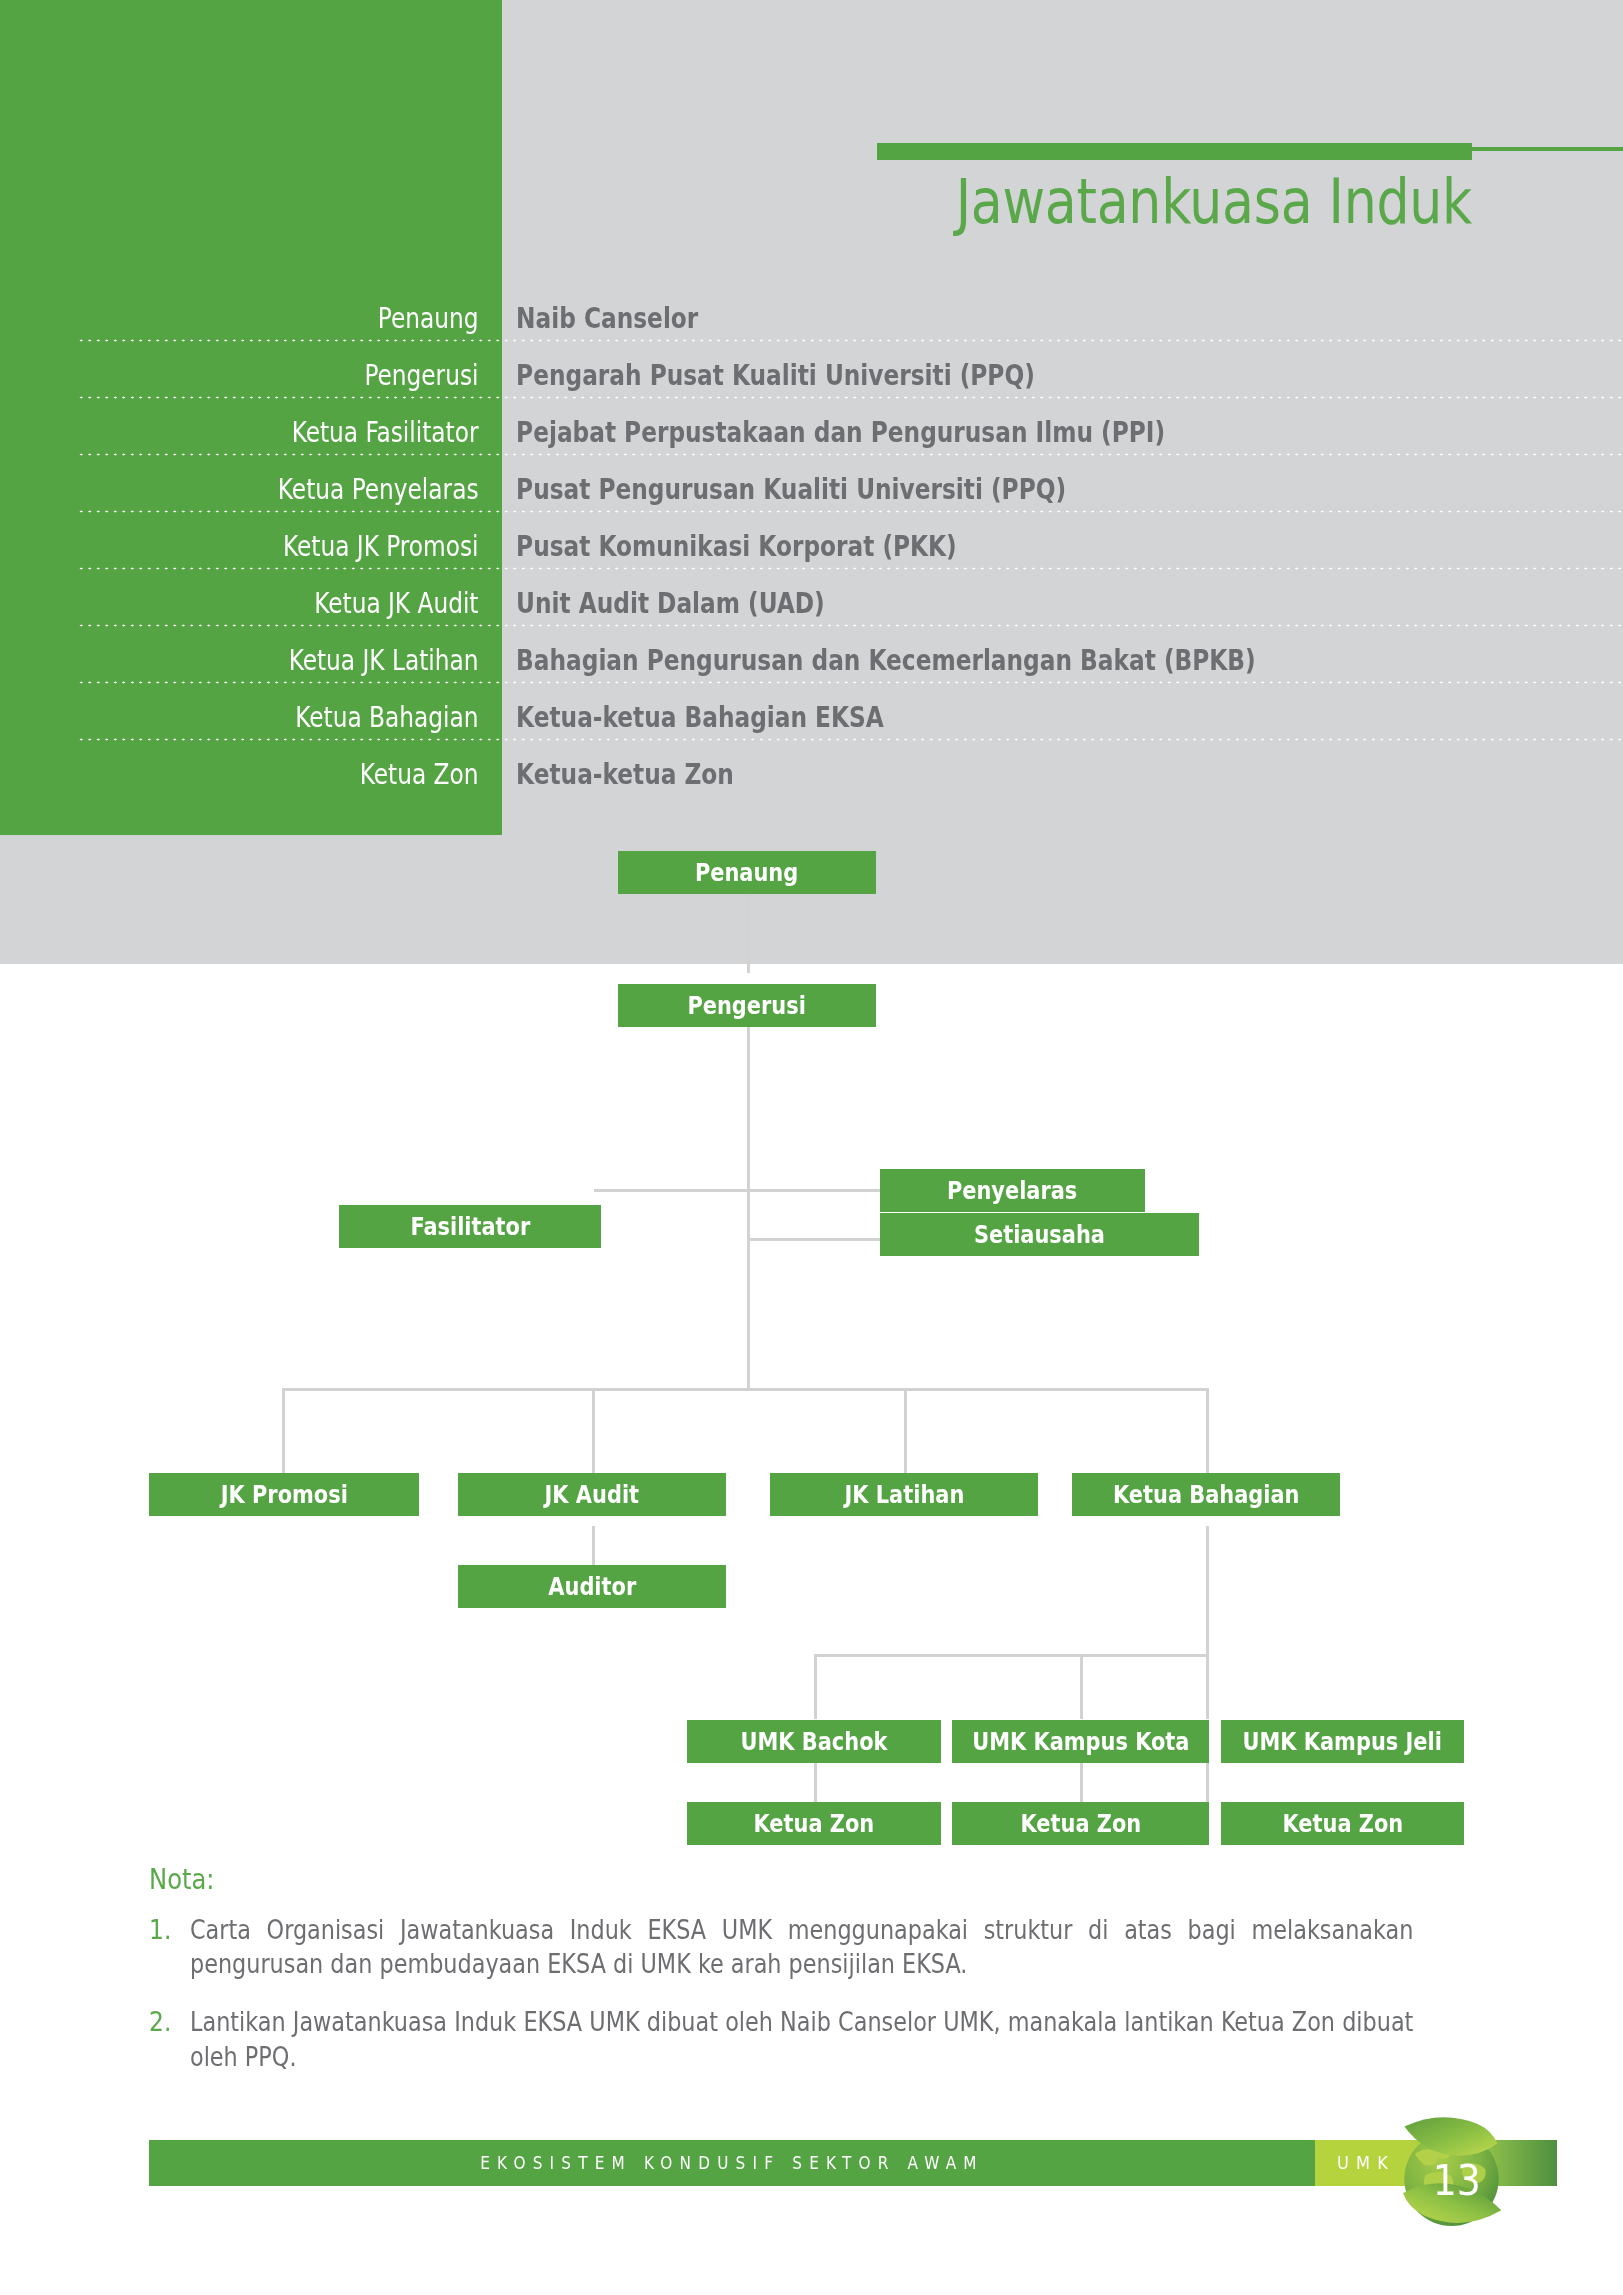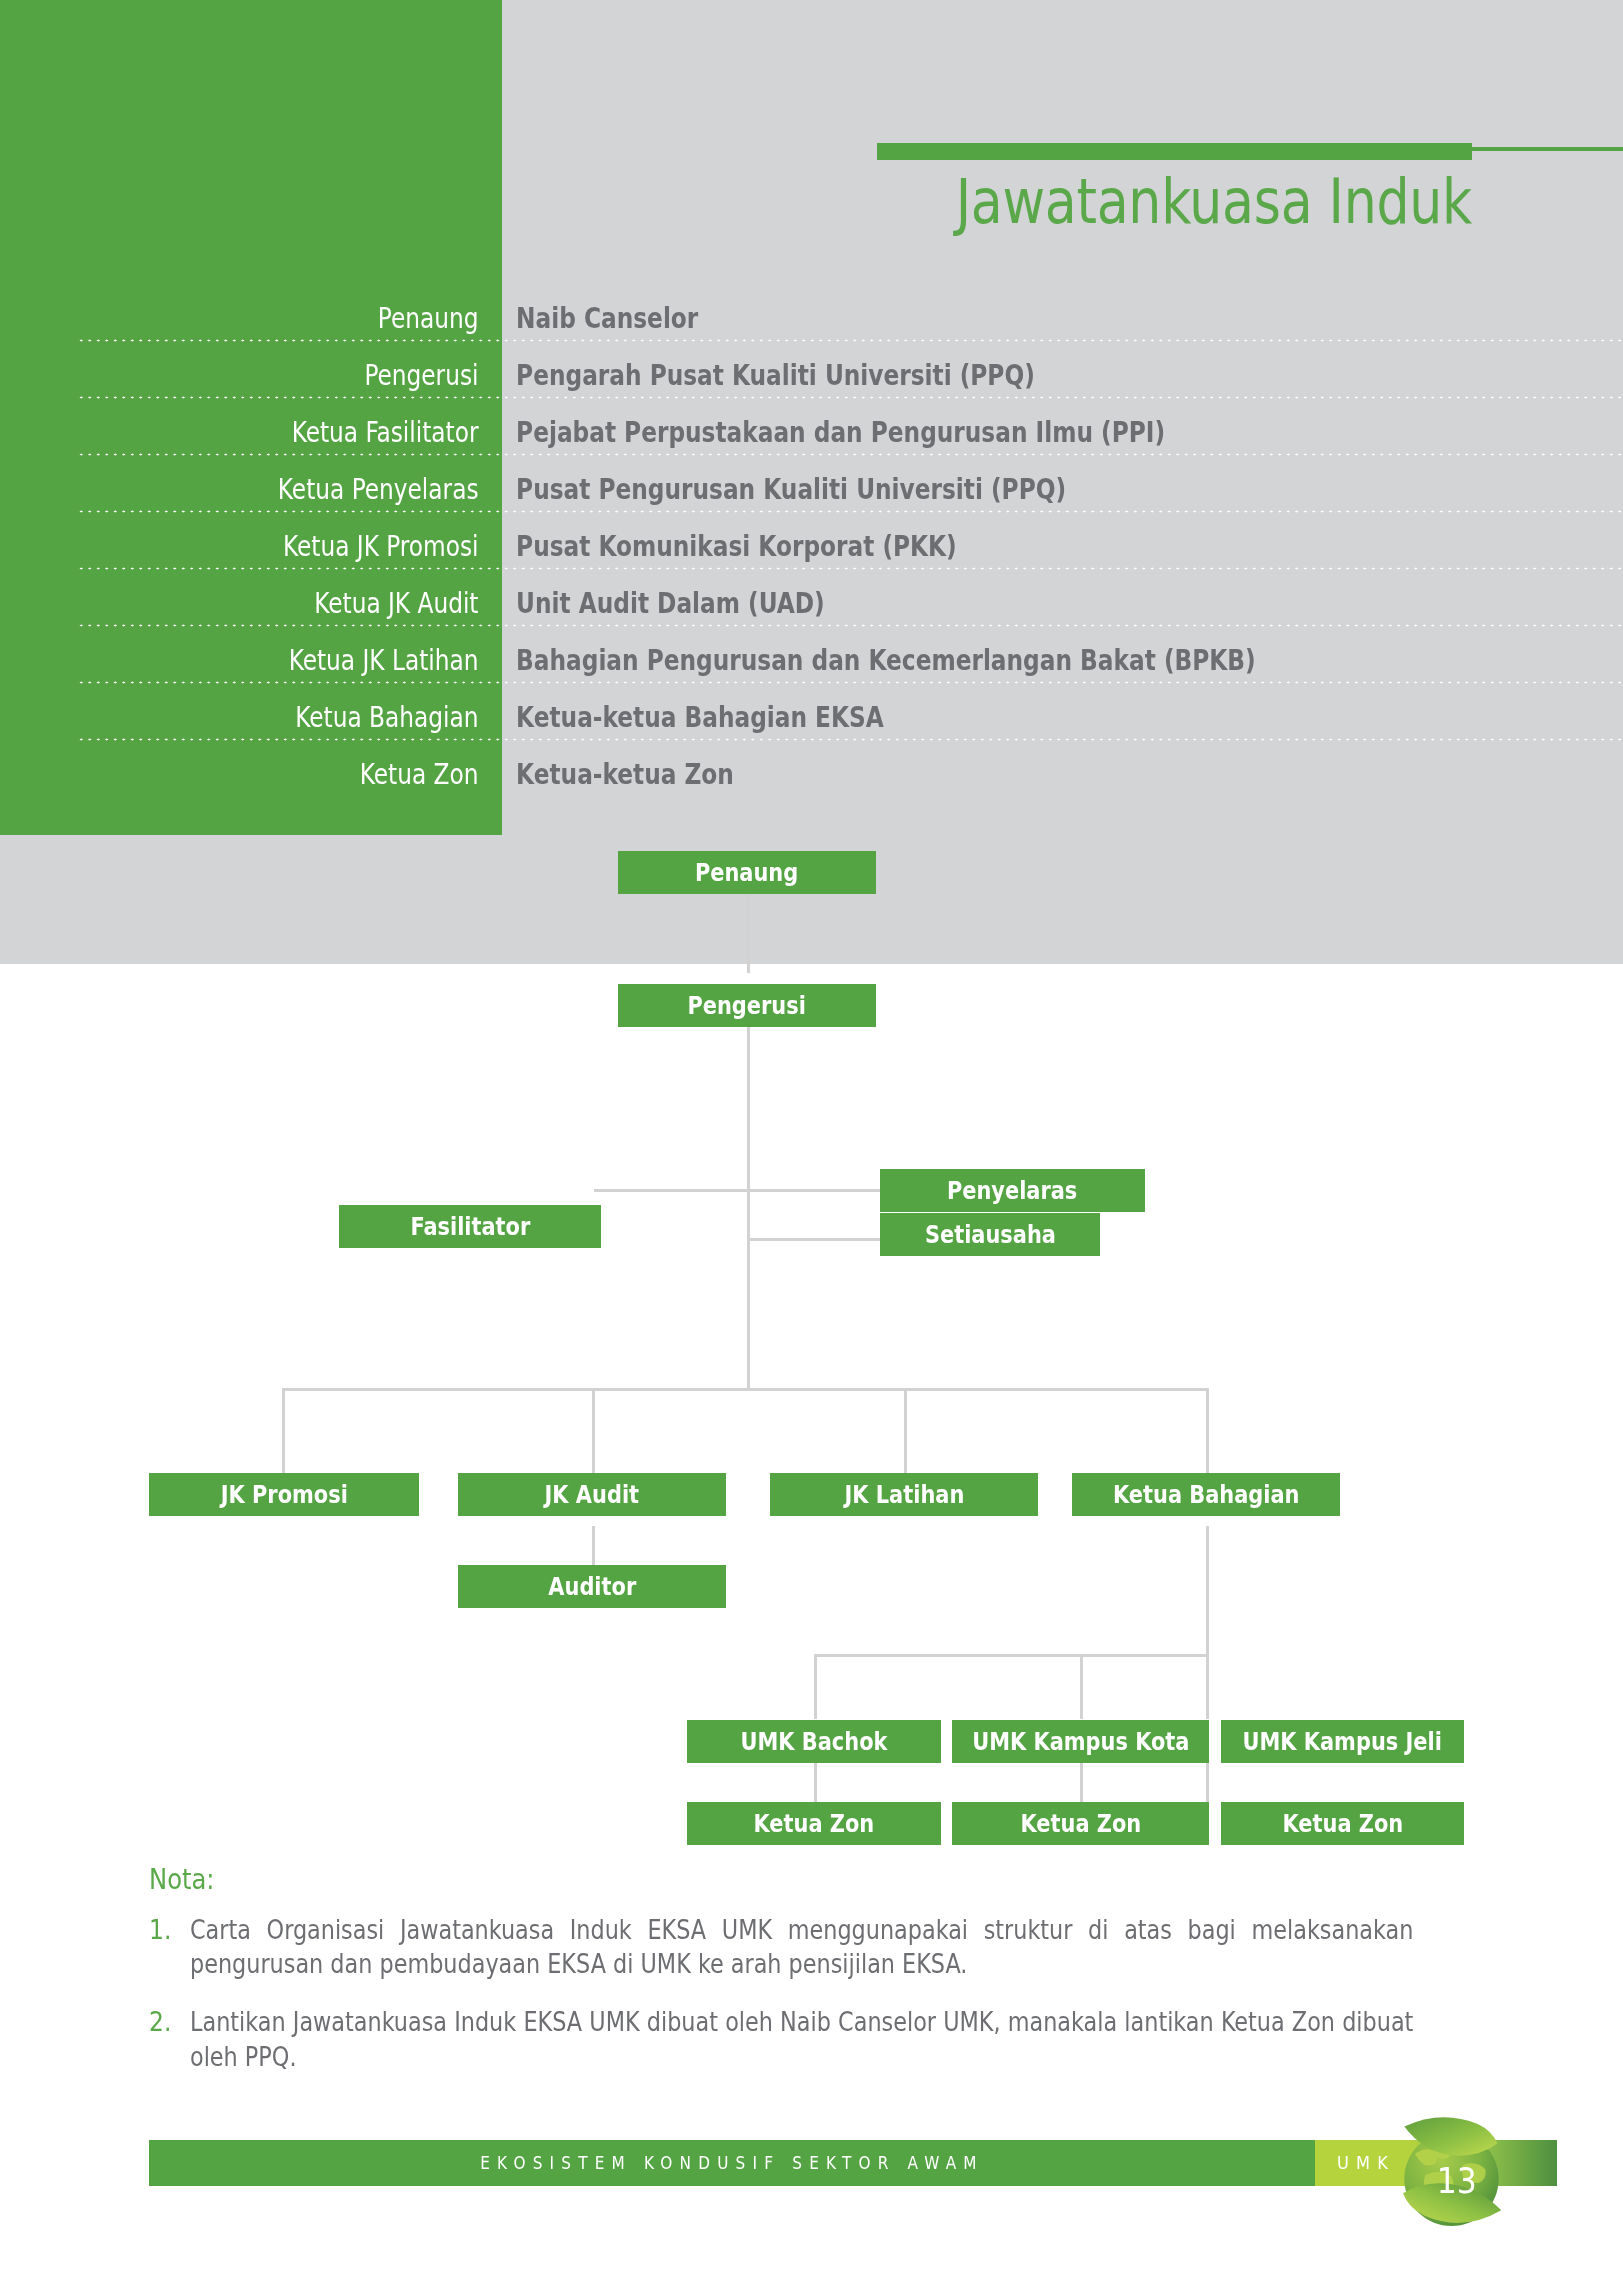--- a/index.html
+++ b/index.html
@@ -168,21 +168,21 @@
     color:#ffffff; font-size:18px; letter-spacing:7.2px;
     font-family:"DejaVu Sans Condensed","Liberation Sans", sans-serif;
   }
   #page-badge{
     position:absolute; left:1386px; top:2112px; width:131px; height:141px;
     z-index:6;
   }
   #page-number{
     position:absolute; left:1386px; top:2112px; width:131px; height:141px;
     display:flex; align-items:center; justify-content:center;
-    color:#ffffff; font-size:35px; font-weight:400;
+    color:#ffffff; font-size:42px; font-weight:400;
     font-family:"DejaVu Sans Condensed","Liberation Sans", sans-serif;
     z-index:7;
     padding-left:10.5px;
     padding-bottom:3.9px;
   }
 </style>
 </head>
 <body>
 
 <div id="header-band">
@@ -285,21 +285,21 @@
   </div>
 
   <div class="node" style="left:339px; top:334px; width:262px;margin-top:36px;">
     <span>Fasilitator</span>
   </div>
 
   <div class="node" style="left:880px; top:334px; width:265px;">
     <span>Penyelaras</span>
   </div>
 
-  <div class="node" style="left:880px; top:378px; width:220px;">
+  <div class="node" style="left:880px; top:378px; width:319px;">
     <span>Setiausaha</span>
   </div>
 
   <div class="node" style="left:149px; top:638px; width:270px;">
     <span>JK Promosi</span>
   </div>
 
   <div class="node" style="left:458px; top:638px; width:268px;">
     <span>JK Audit</span>
   </div>

